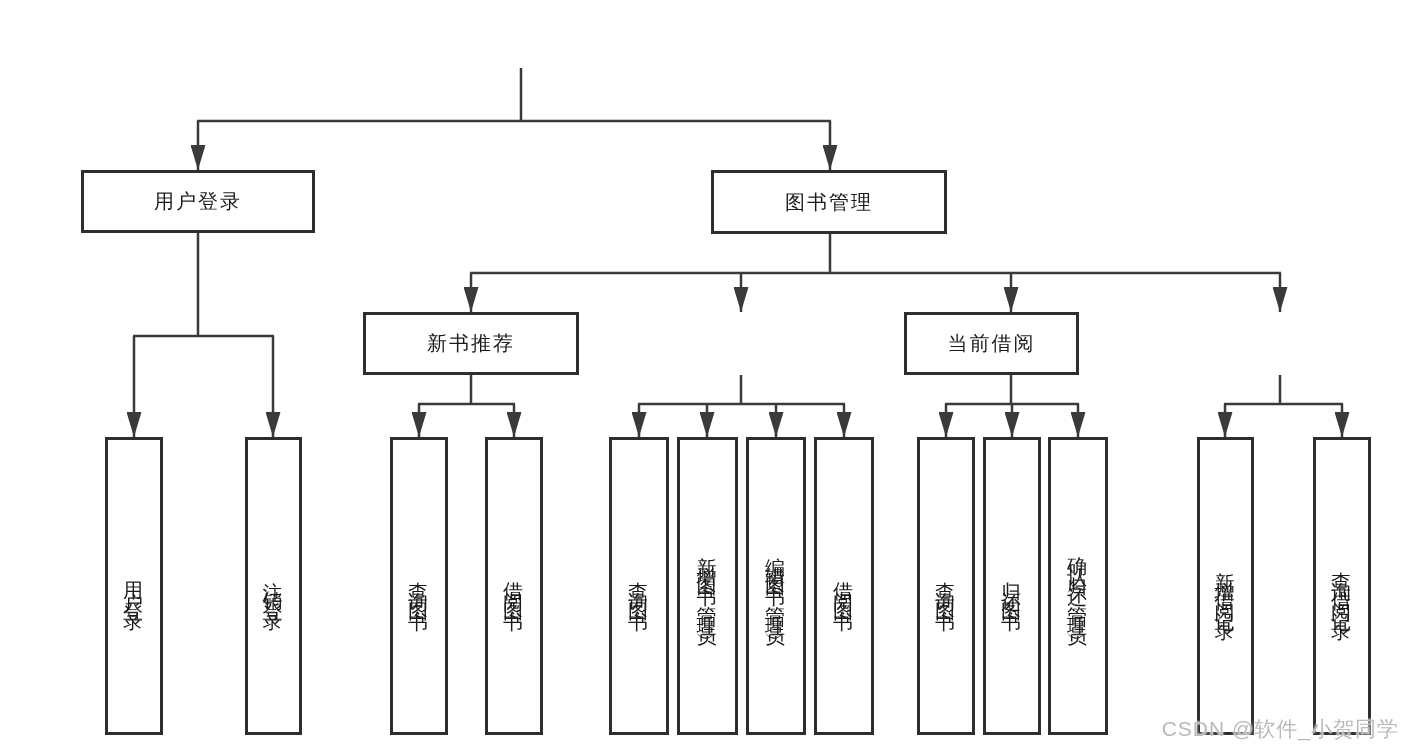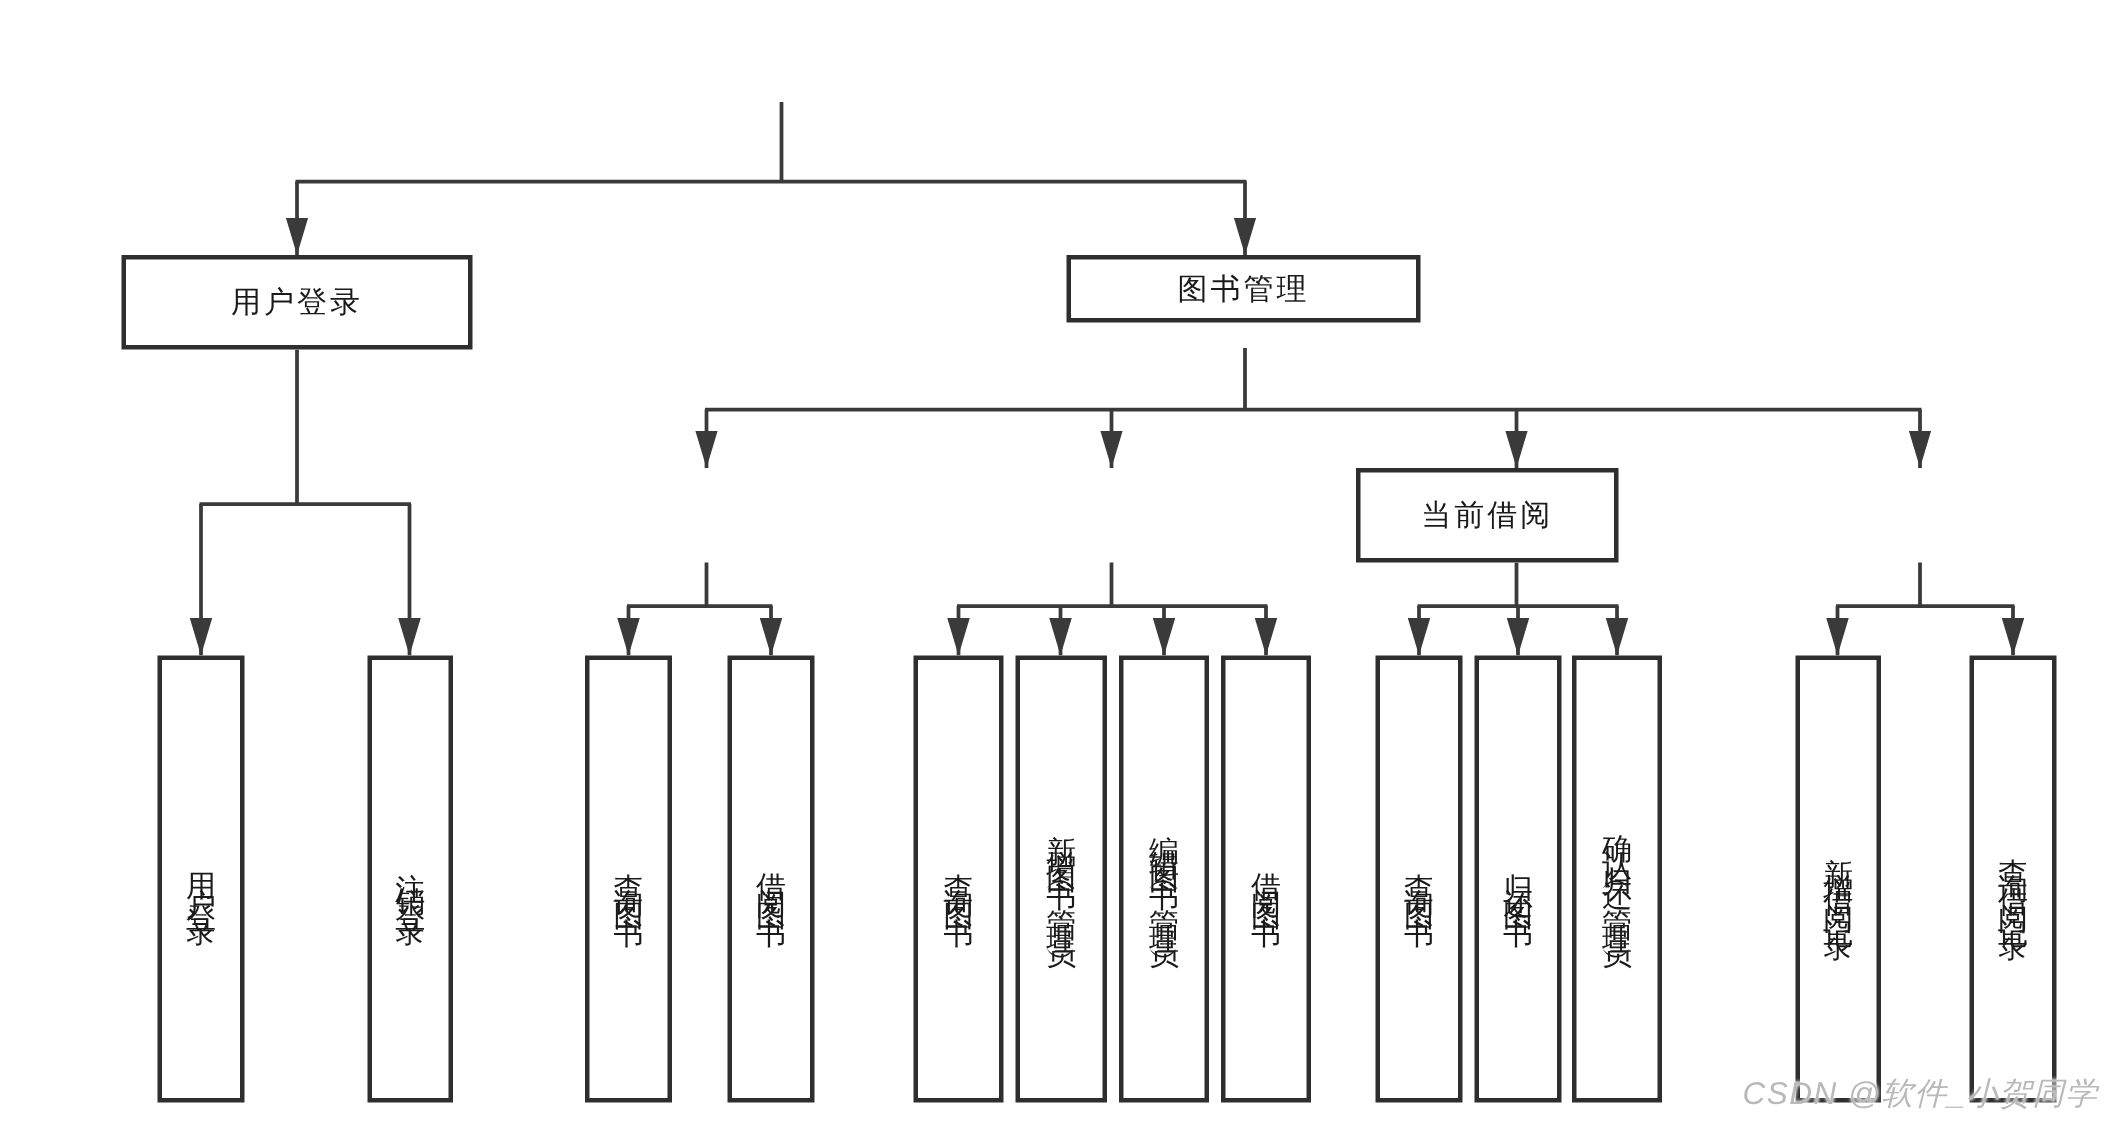--- a/index.html
+++ b/index.html
@@ -34,21 +34,20 @@
     font-size:20px;
   }
   .watermark {
     position:absolute;
     right:6px; bottom:4px;
     font-size:21px;
     color:#b9b9b9;
     letter-spacing:1px;
     text-shadow:0 0 3px #ffffff, 0 0 2px #ffffff;
     z-index:5;
-    font-style:italic;
   }
 </style>
 </head>
 <body>
 
 <div class="canvas">
 
   <svg class="connectors" viewBox="0 0 1405 747" xmlns="http://www.w3.org/2000/svg">
     <defs>
       <marker id="arrow" markerUnits="userSpaceOnUse" markerWidth="25" markerHeight="15" viewBox="0 0 25 15" refX="25" refY="7.5" orient="auto">
@@ -87,22 +86,23 @@
       <line x1="1078" y1="404" x2="1078" y2="437" marker-end="url(#arrow)"></line>
 
       <path d="M1280,375 V404 M1224,404 H1343"></path>
       <line x1="1225" y1="404" x2="1225" y2="437" marker-end="url(#arrow)"></line>
       <line x1="1342" y1="404" x2="1342" y2="437" marker-end="url(#arrow)"></line>
     </g>
   </svg>
 
 
   <div class="node h" style="left:81px; top:170px; width:234px; height:63px;">用户登录</div>
-  <div class="node h" style="left:711px; top:170px; width:236px; height:45px;">图书管理</div>
+  <div class="node h" style="left:711px; top:170px; width:236px; height:64px;">图书管理</div>
 
+  <div class="node h" style="left:363px; top:312px; width:216px; height:63px;">新书推荐</div>
   <div class="node h" style="left:904px; top:312px; width:175px; height:63px;">当前借阅</div>
 
   <div class="node v" style="left:105px; top:437px; width:58px; height:298px;">用户登录</div>
   <div class="node v" style="left:245px; top:437px; width:57px; height:298px;">注销登录</div>
 
   <div class="node v" style="left:390px; top:437px; width:58px; height:298px;">查询图书</div>
   <div class="node v" style="left:485px; top:437px; width:58px; height:298px;">借阅图书</div>
 
   <div class="node v" style="left:609px; top:437px; width:60px; height:298px;">查询图书</div>
   <div class="node v" style="left:677px; top:437px; width:61px; height:298px;">新增图书（管理员）</div>

